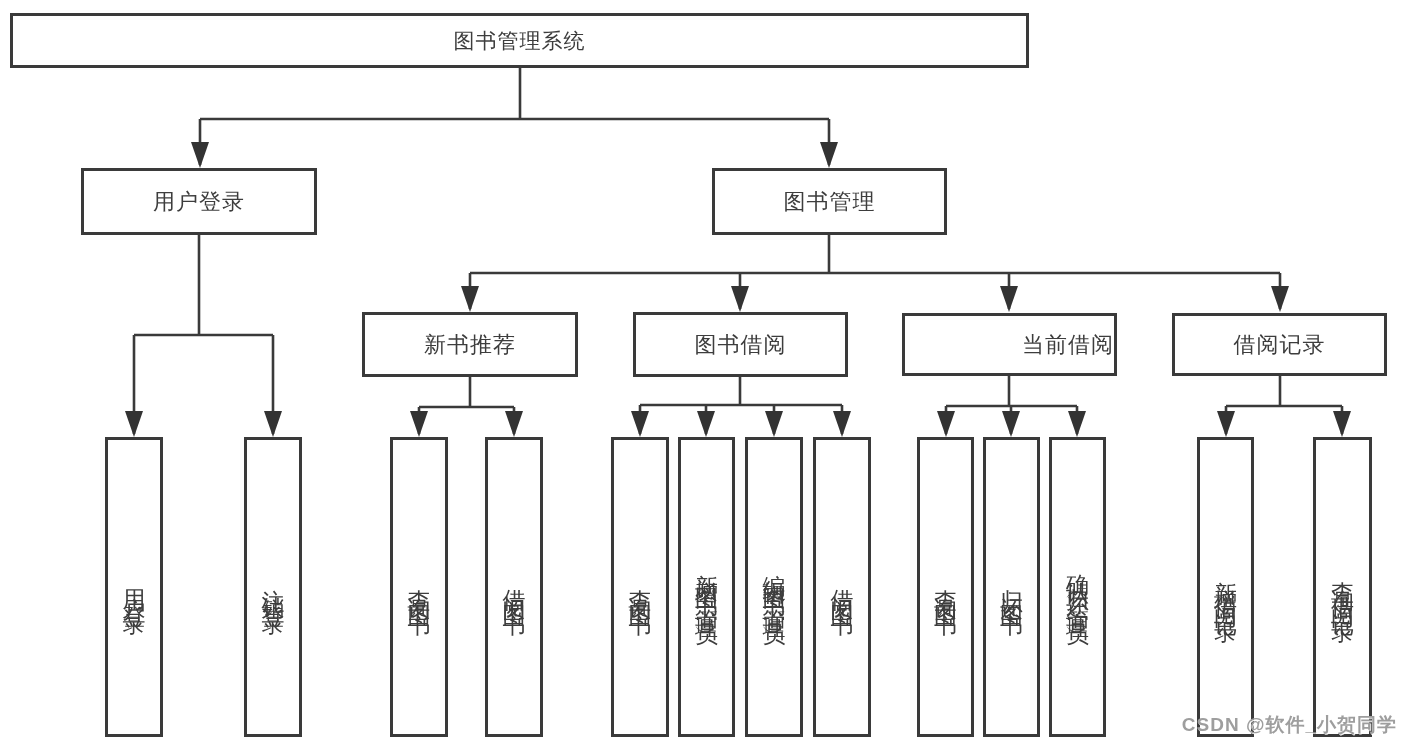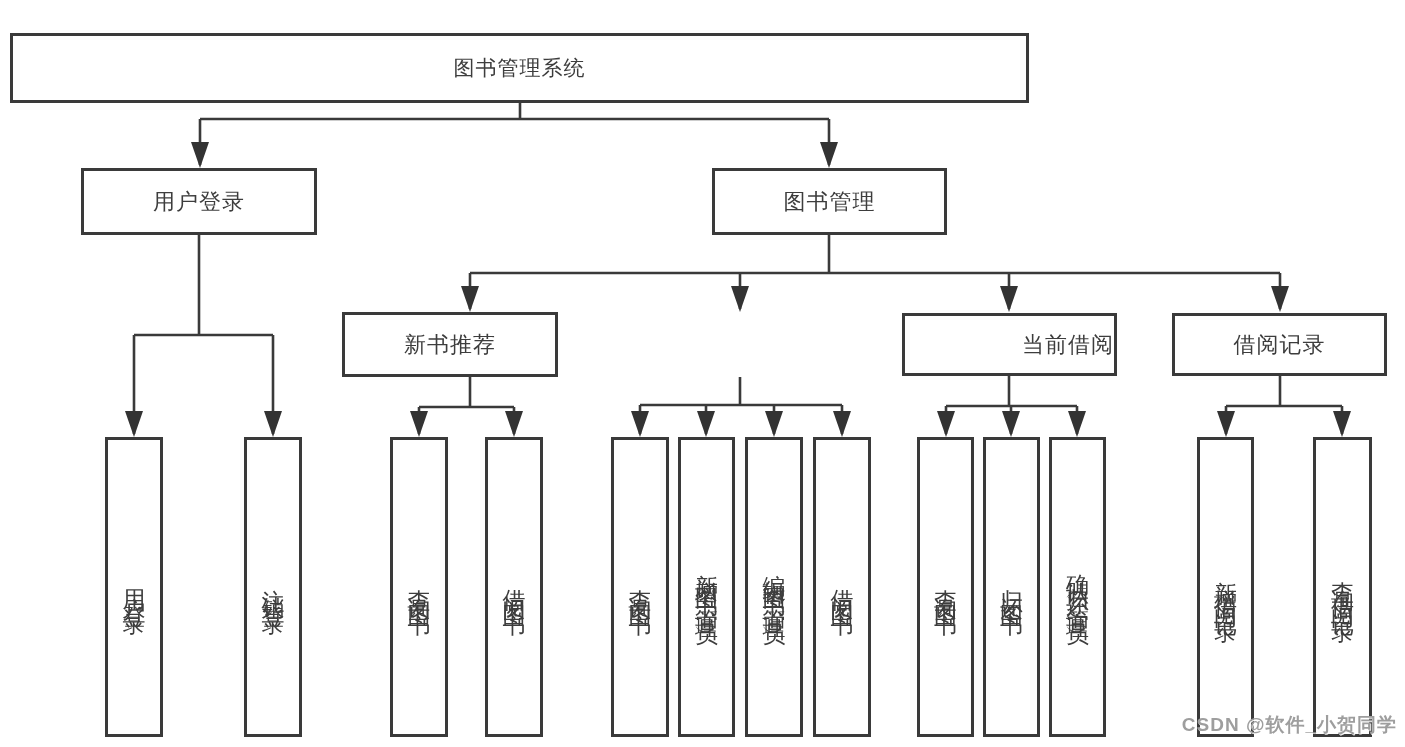--- a/index.html
+++ b/index.html
@@ -27,24 +27,23 @@
     box-sizing: border-box;
     background: #ffffff;
     border: 3px solid #3a3a3a;
     display: flex;
     align-items: center;
     justify-content: center;
     color: #3d3d3d;
     z-index: 2;
   }
   .node.root {
-    left: 10px; top: 13px; width: 1019px; height: 70px;
+    left: 10px; top: 13px; width: 1019px; height: 55px;
     font-size: 21px;
     letter-spacing: 1px;
-    margin-top: 20px;
   }
   .node.level2 {
     top: 168px; height: 67px; width: 236px;
     font-size: 22px;
     letter-spacing: 1px;
   }
   .node.level3 {
     top: 312px; height: 65px; width: 216px;
     font-size: 22px;
     letter-spacing: 1px;
@@ -151,22 +150,25 @@
     <span>图书管理系统</span>
   </div>
 
   <div class="node level2" style="left:81px;">
     <span>用户登录</span>
   </div>
   <div class="node level2" style="left:712px; width:235px;">
     <span>图书管理</span>
   </div>
 
-  <div class="node level3" style="left:342px;">
+  <div class="node level3" style="left:362px;">
     <span>新书推荐</span>
+  </div>
+  <div class="node level3" style="left:633px; width:215px;">
+    <span>图书借阅</span>
   </div>
   <div class="node level3" style="left:902px; width:215px; top:313px; height:63px;justify-content:flex-end;">
     <span>当前借阅</span>
   </div>
   <div class="node level3" style="left:1172px; width:215px; top:313px; height:63px;">
     <span>借阅记录</span>
   </div>
 
   <div class="node leaf" style="left:105px;">
     <span class="vtext">用户登录</span>

